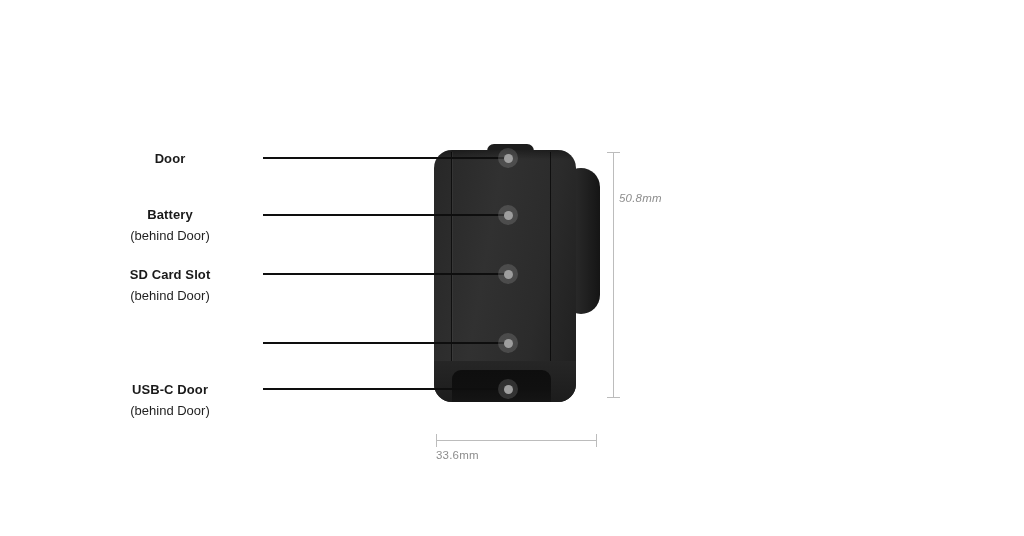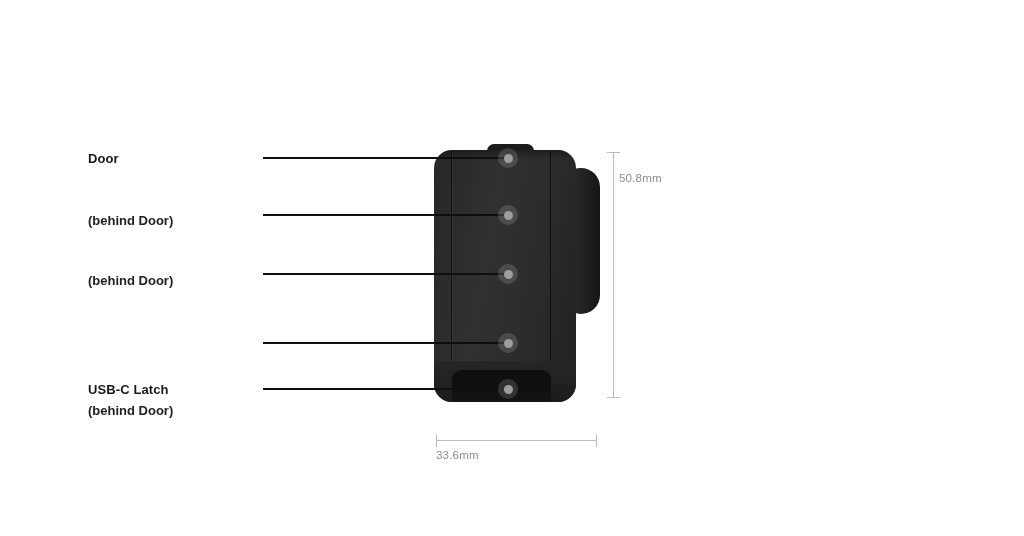--- a/index.html
+++ b/index.html
@@ -10,34 +10,34 @@
     position: relative;
     width: 1024px;
     height: 536px;
     background: #ffffff;
     overflow: hidden;
   }
 
   
   .callout {
     position: absolute;
-    left: 88px;
+    left: 81px;
     width: 178px;
-    text-align: left;
+    text-align: center;
     color: #1a1a1a;
   }
   .callout .main-label {
     font-size: 13px;
     font-weight: 700;
     line-height: 15px;
     letter-spacing: 0.1px;
   }
   .callout .sub-label {
     font-size: 13px;
-    font-weight: 700;
+    font-weight: 400;
     line-height: 15px;
     margin-top: 6px;
     color: #1f1f1f;
   }
 
   
   .leader {
     position: absolute;
     left: 263px;
     width: 245px;
@@ -145,43 +145,45 @@
   .dim-h-line { left: 436px; top: 440px; width: 161px; height: 1px; }
   .dim-h-cap-left  { left: 436px; top: 434px; width: 1px; height: 13px; }
   .dim-h-cap-right { left: 596px; top: 434px; width: 1px; height: 13px; }
 
   .dim-text {
     position: absolute;
     font-size: 11.5px;
     color: #8d8d8d;
     letter-spacing: 0.2px;
   }
-  .dim-text-height { left: 619px; top: 172px; }
+  .dim-text-height { left: 619px; top: 192px; font-style: italic; }
   .dim-text-width  { left: 436px; top: 449px; width: 161px; }
 </style>
 </head>
 <body>
 
 <div class="canvas">
 
   <div class="callout" style="top:151px">
     <div class="main-label">Door</div>
   </div>
 
   <div class="callout" style="top:207px">
+    <div class="main-label">Battery</div>
     <div class="sub-label">(behind Door)</div>
   </div>
 
   <div class="callout" style="top:267px">
+    <div class="main-label">SD Card Slot</div>
     <div class="sub-label">(behind Door)</div>
   </div>
 
 
   <div class="callout" style="top:382px">
-    <div class="main-label">USB-C Latch</div>
+    <div class="main-label">USB-C Door</div>
     <div class="sub-label">(behind Door)</div>
   </div>
 
   <div class="camera-top-button"></div>
   <div class="camera-lens"></div>
   <div class="camera-body">
     <div class="body-top-shade"></div>
     <div class="seam seam-left"></div>
     <div class="seam-highlight"></div>
     <div class="seam seam-right"></div>

